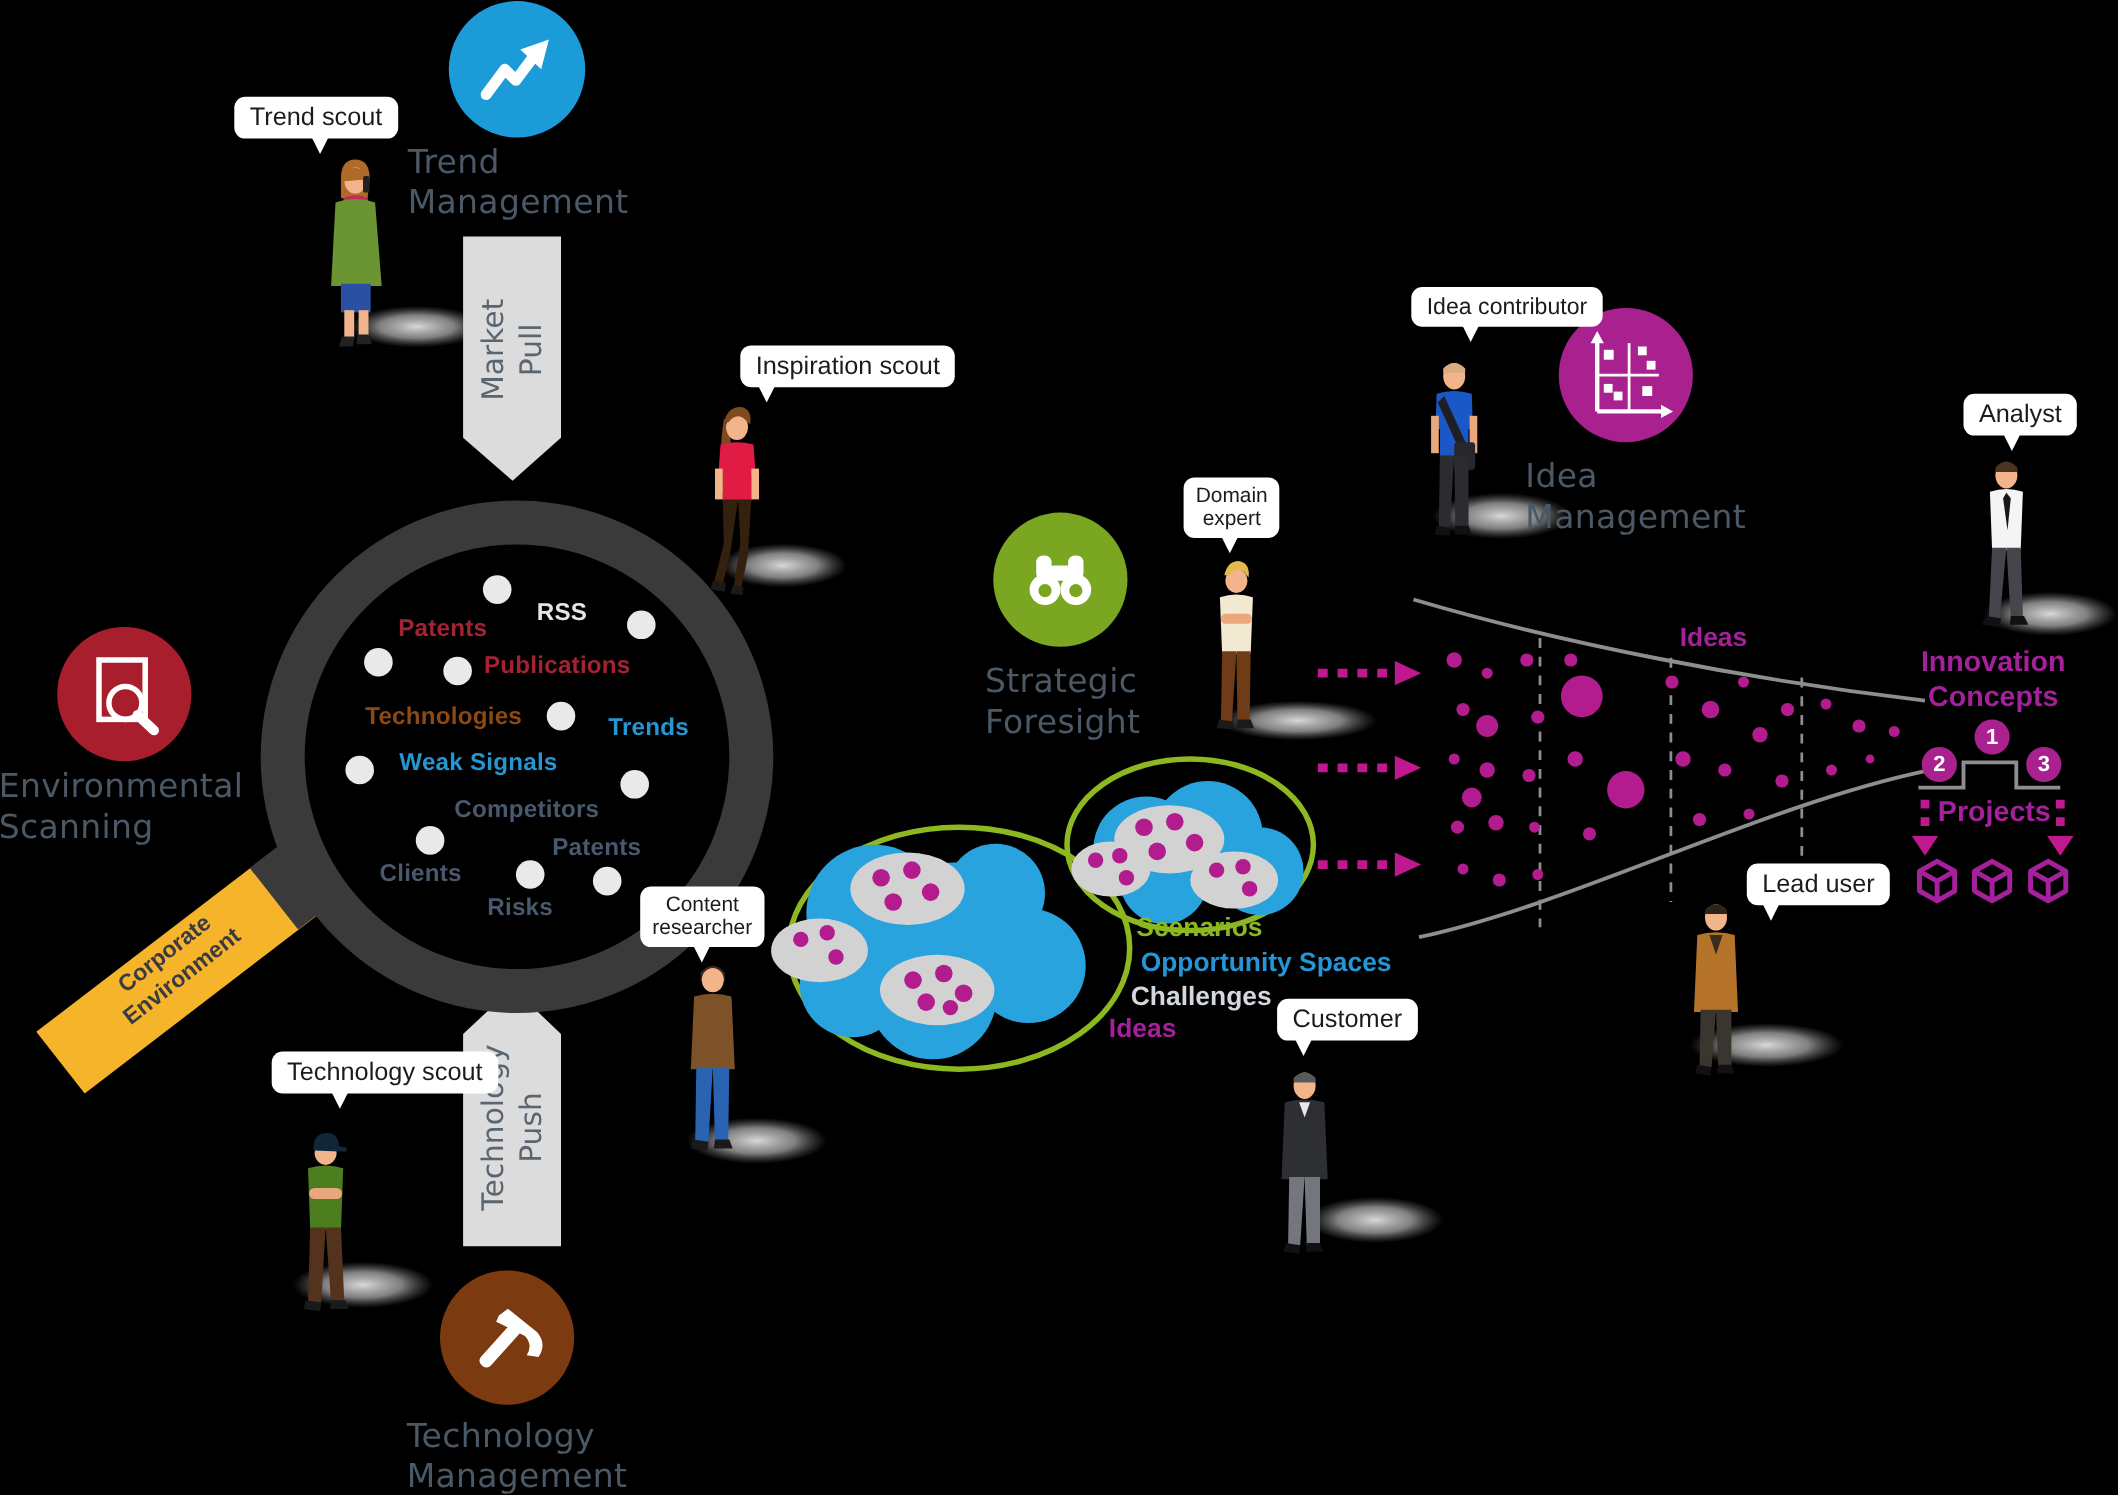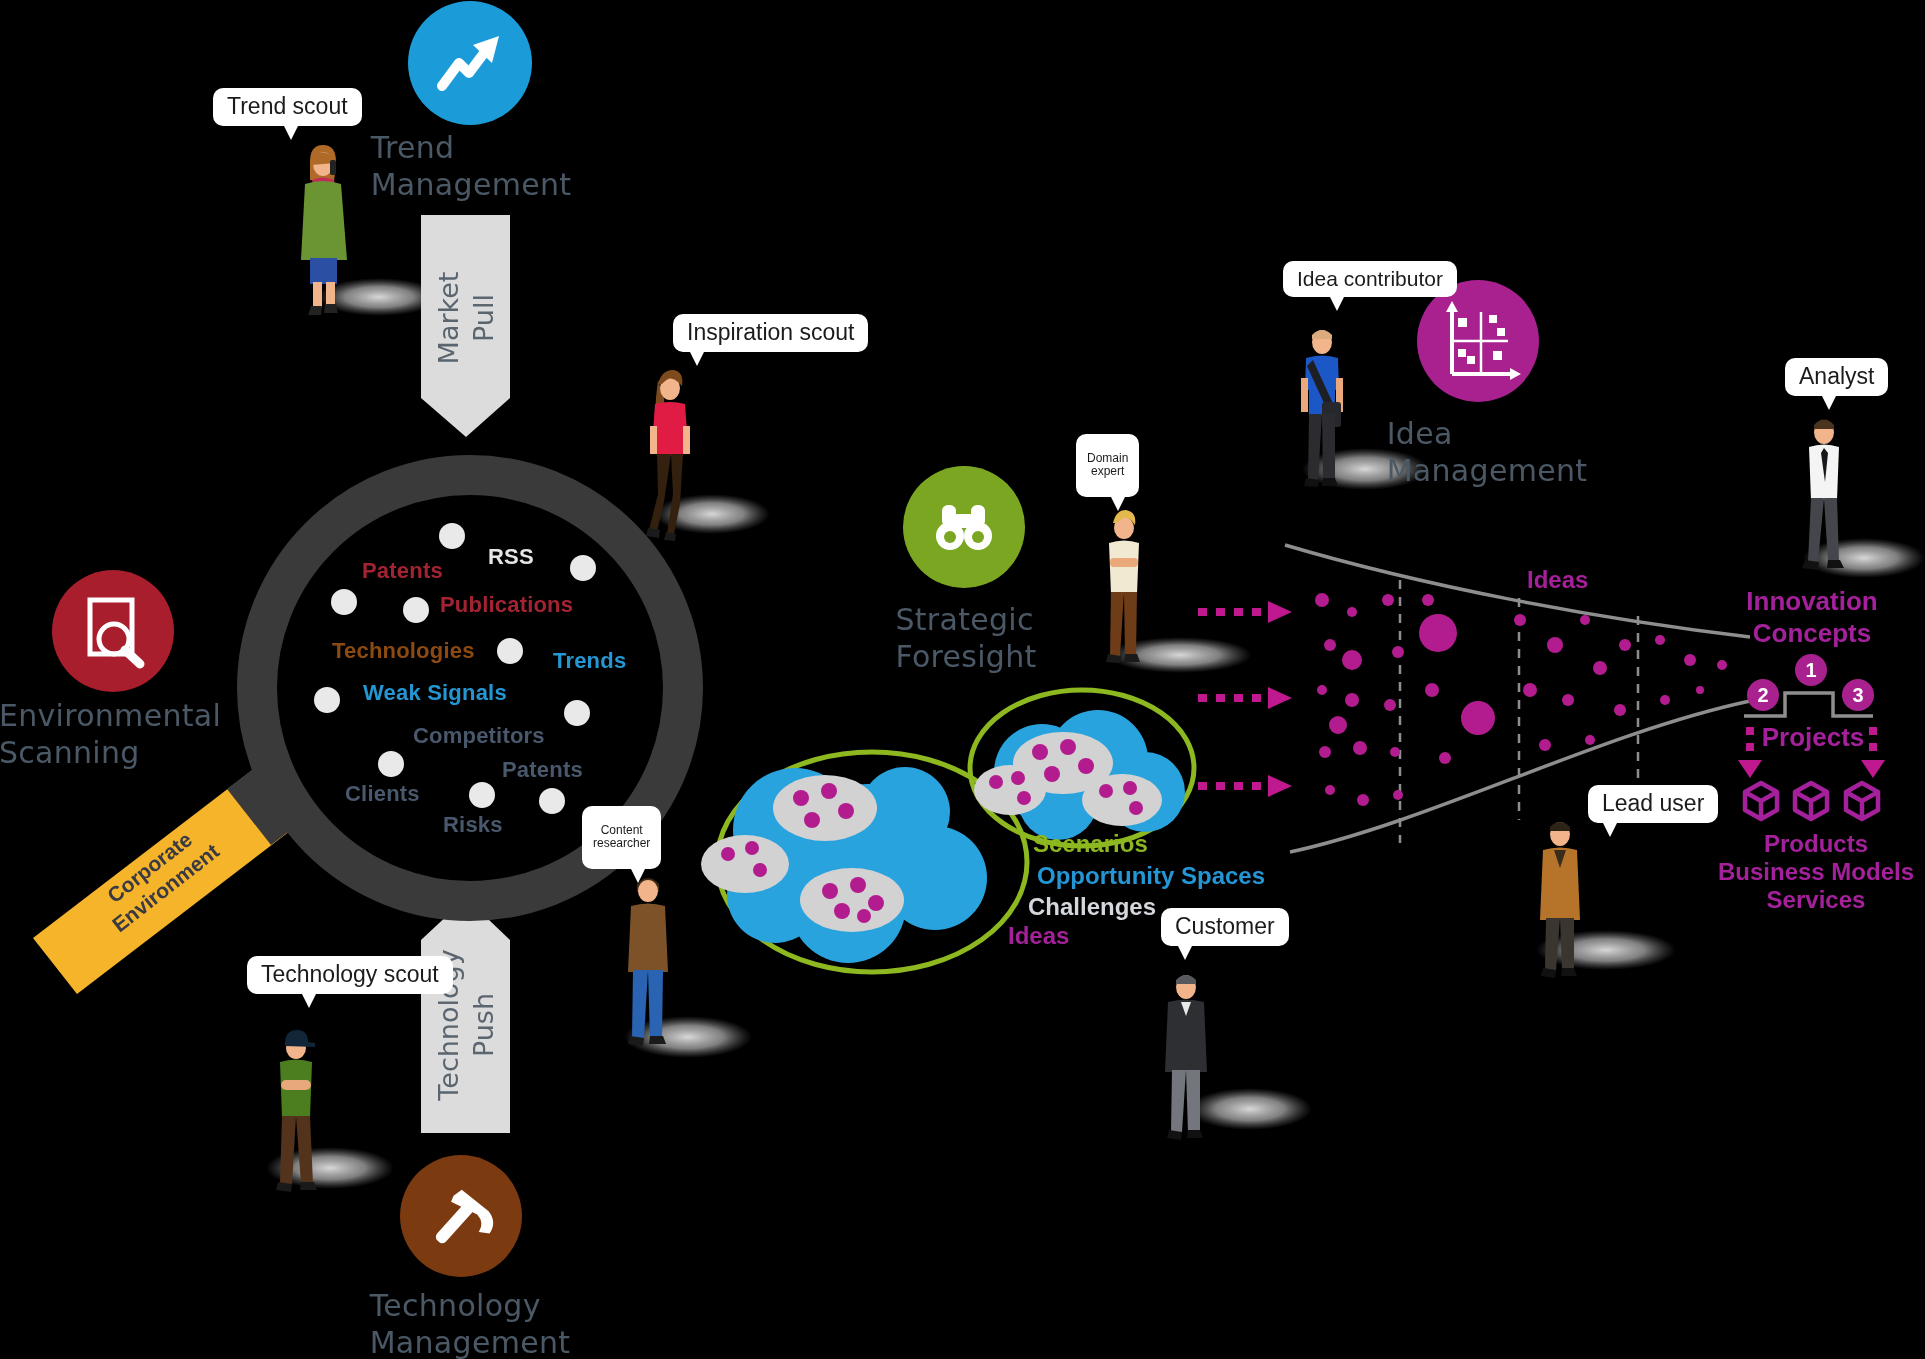--- a/index.html
+++ b/index.html
@@ -3,21 +3,21 @@
 <meta charset="utf-8">
 <style>
   html,body{margin:0;padding:0;background:#000;}
   .stage{position:relative;width:1925px;height:1359px;background:#000;overflow:hidden;
          font-family:"DejaVu Sans",sans-serif;}
   .art{position:absolute;left:0;top:0;}
   
   .bubble{position:absolute;background:#fff;border-radius:10px;padding:6px 14px;
           color:#1b1b1b;font-family:"Liberation Sans",sans-serif;font-size:23px;
           line-height:1.12;text-align:center;white-space:nowrap;z-index:5;}
-  .bubble.two{font-size:12px;padding:18px 11px;}
+  .bubble.two{font-size:19px;padding:6px 11px;}
   .bubble .tail{position:absolute;bottom:-14px;width:0;height:0;
                 border-left:8px solid transparent;border-right:8px solid transparent;
                 border-top:16px solid #fff;}
   
   .mod{position:absolute;transform:translateX(-50%);text-align:left;color:var(--slate);
        font-size:30px;font-weight:500;line-height:1.22;letter-spacing:.3px;white-space:nowrap;}
   
   .term{position:absolute;font-family:"Liberation Sans",sans-serif;font-size:22px;
         font-weight:700;white-space:nowrap;letter-spacing:.2px;}
   
@@ -481,23 +481,18 @@
 
 <span class="funnel-ideas" style="left:1527px;top:566px;">Ideas</span>
 
 <div class="mblock" style="left:1812px;top:586px;font-size:26px;line-height:1.22;">
   <div>Innovation</div>
   <div>Concepts</div>
 </div>
 <div class="mblock" style="left:1813px;top:722px;font-size:26px;">
   <div>Projects</div>
 </div>
-<div class="mblock" style="left:1816px;top:830px;font-size:24px;line-height:1.16;">
-  <div>Products</div>
-  <div>Business Models</div>
-  <div>Services</div>
-</div>
 
 <div class="stepnum" style="left:1811px;top:670px;">1</div>
 <div class="stepnum" style="left:1763px;top:695px;">2</div>
 <div class="stepnum" style="left:1858px;top:695px;">3</div>
 
 </div>
 
 </body></html>

